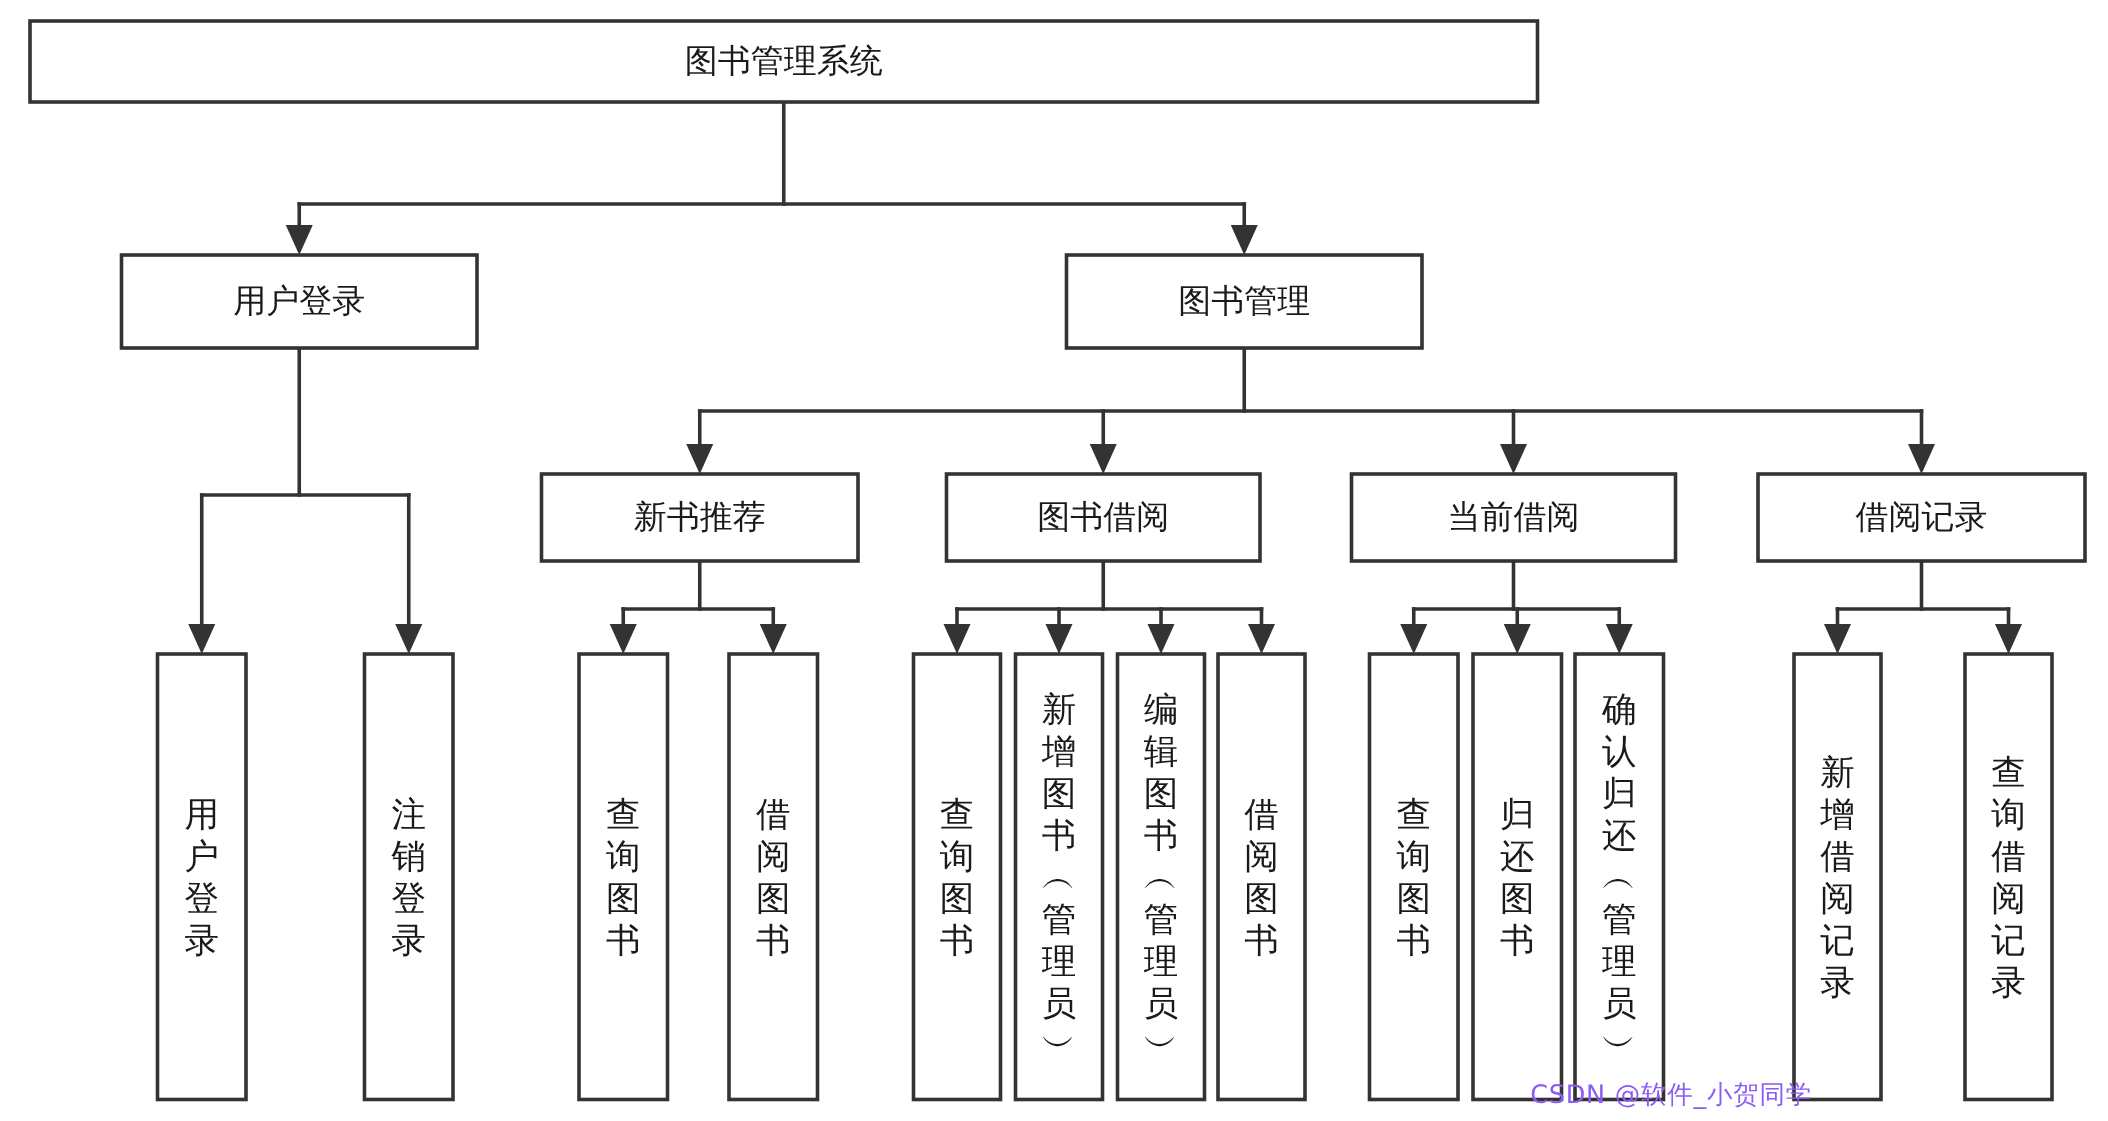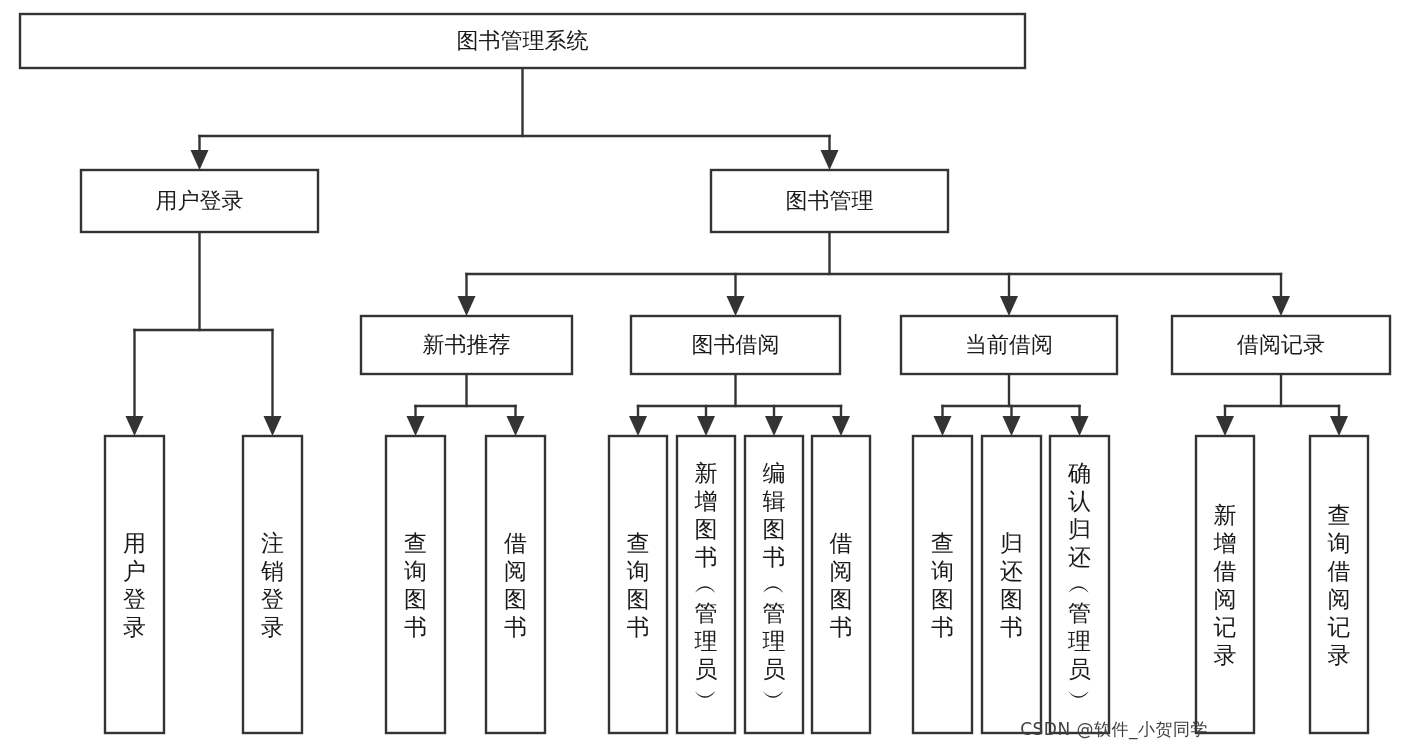--- a/index.html
+++ b/index.html
@@ -50,21 +50,21 @@
   .node-label-v {
     fill: #1a1a1a;
     font-family: "DejaVu Sans", "Liberation Sans", sans-serif;
     font-size: 23px;
     text-anchor: middle;
   }
   .watermark {
     position: absolute;
     right: 12px;
     bottom: 6px;
-    color: #404040;
+    color: #8b5cf6;
     font-size: 17px;
     font-family: "DejaVu Sans", "Liberation Sans", sans-serif;
     letter-spacing: 0.5px;
     white-space: nowrap;
     pointer-events: none;
   }
 </style>
 </head>
 <body>
 

